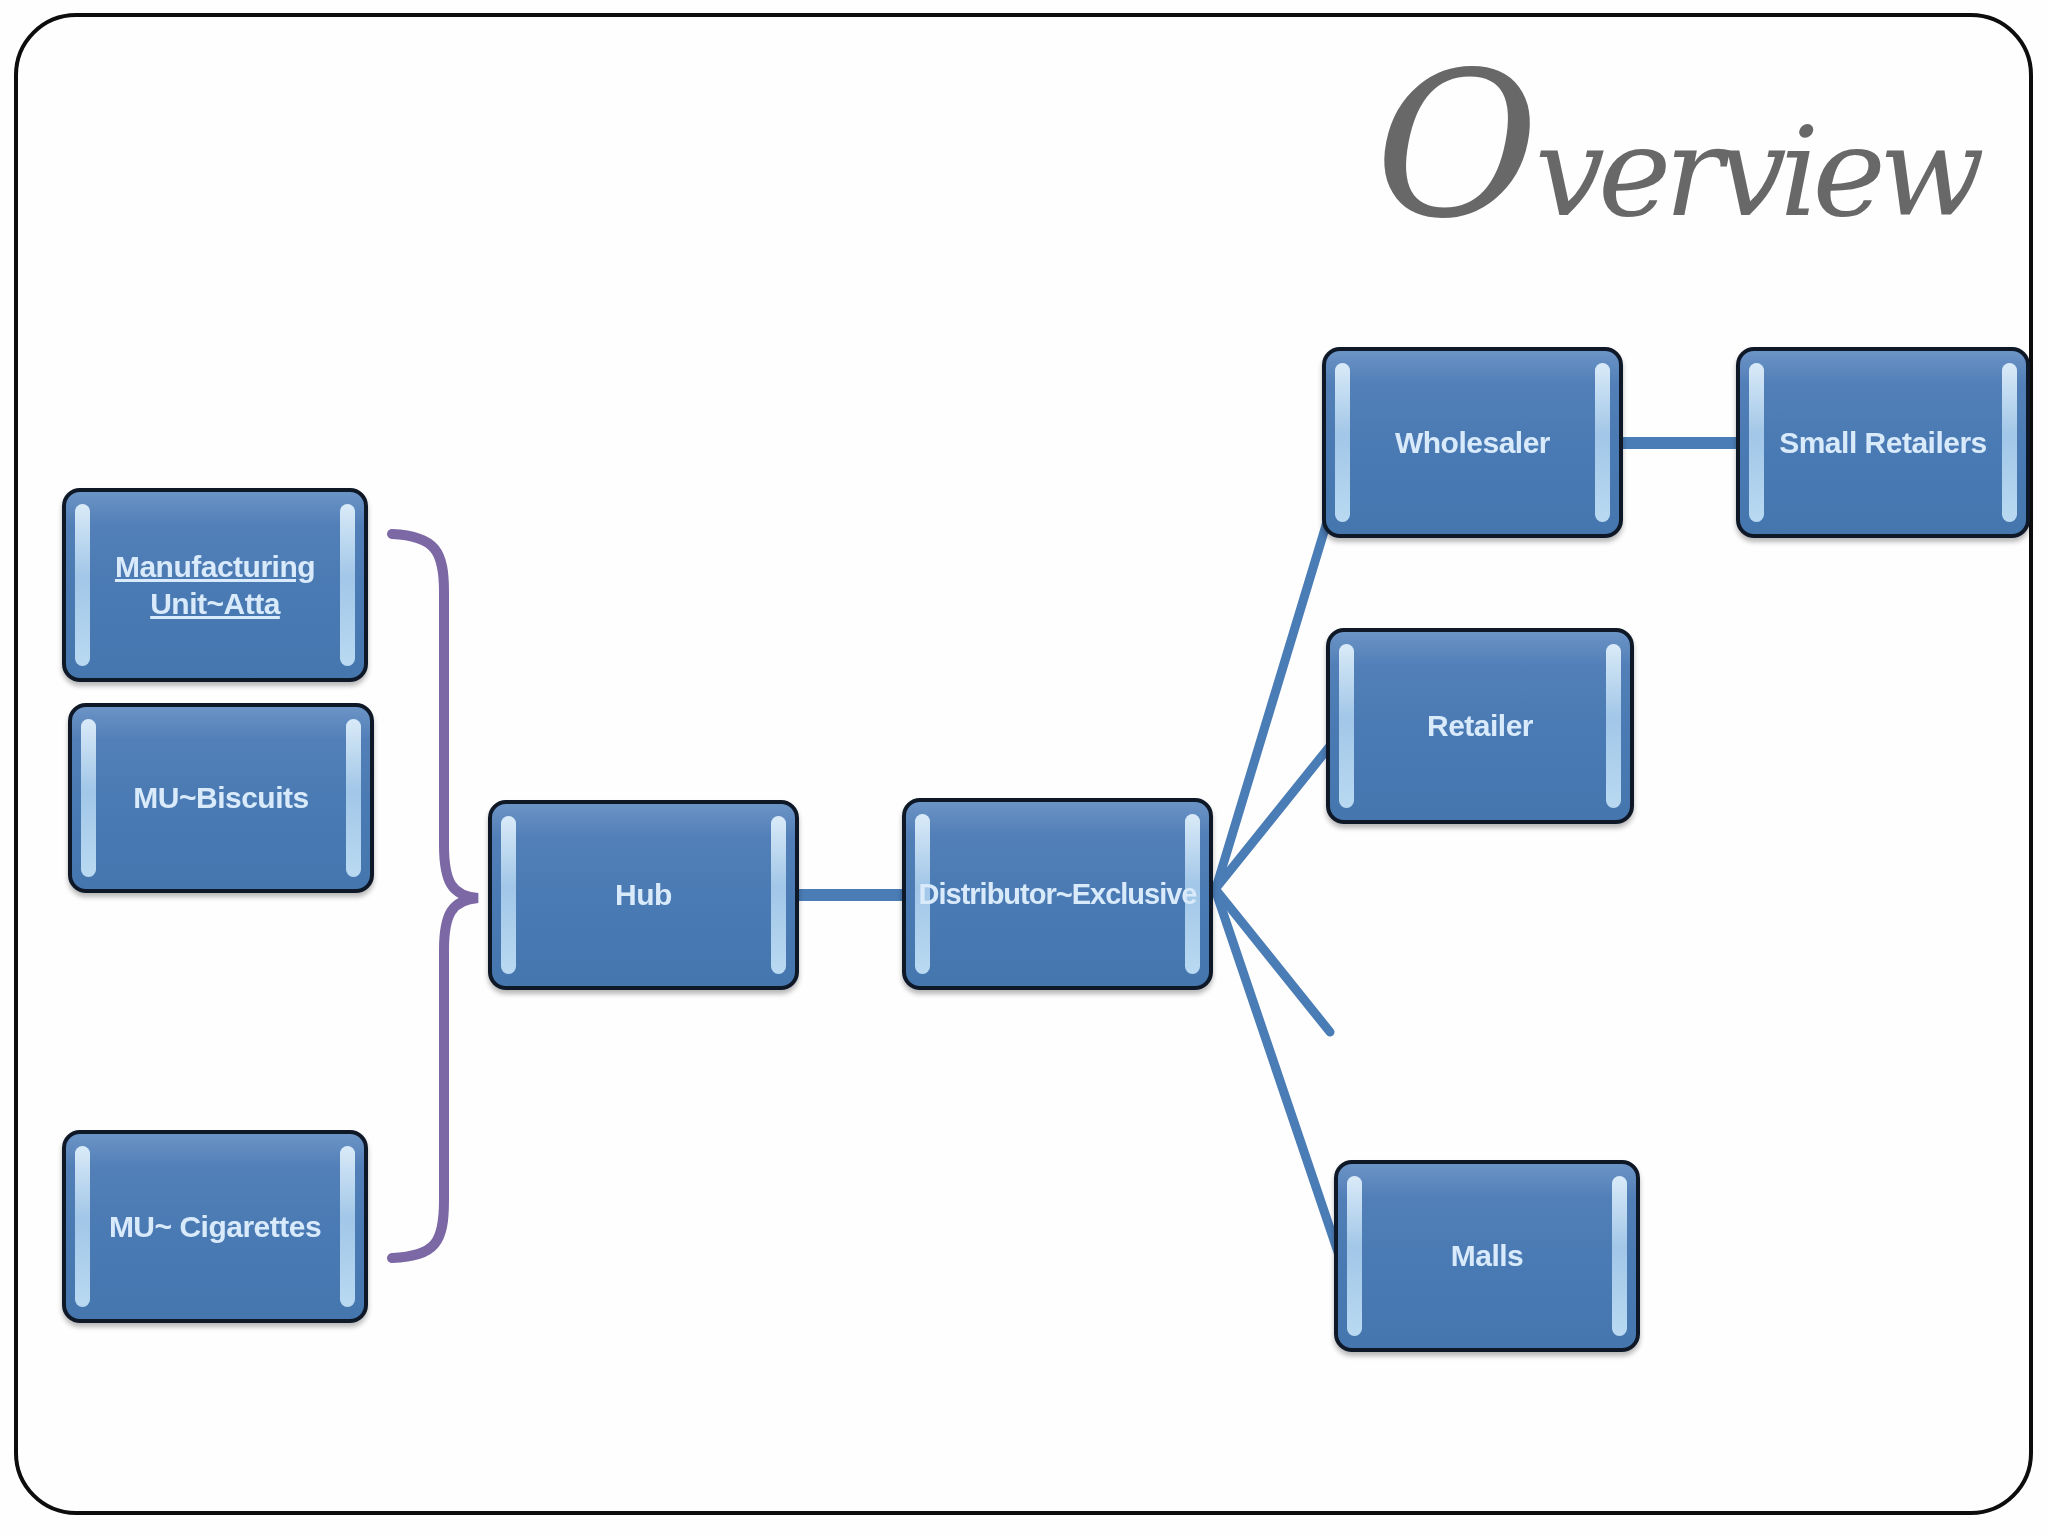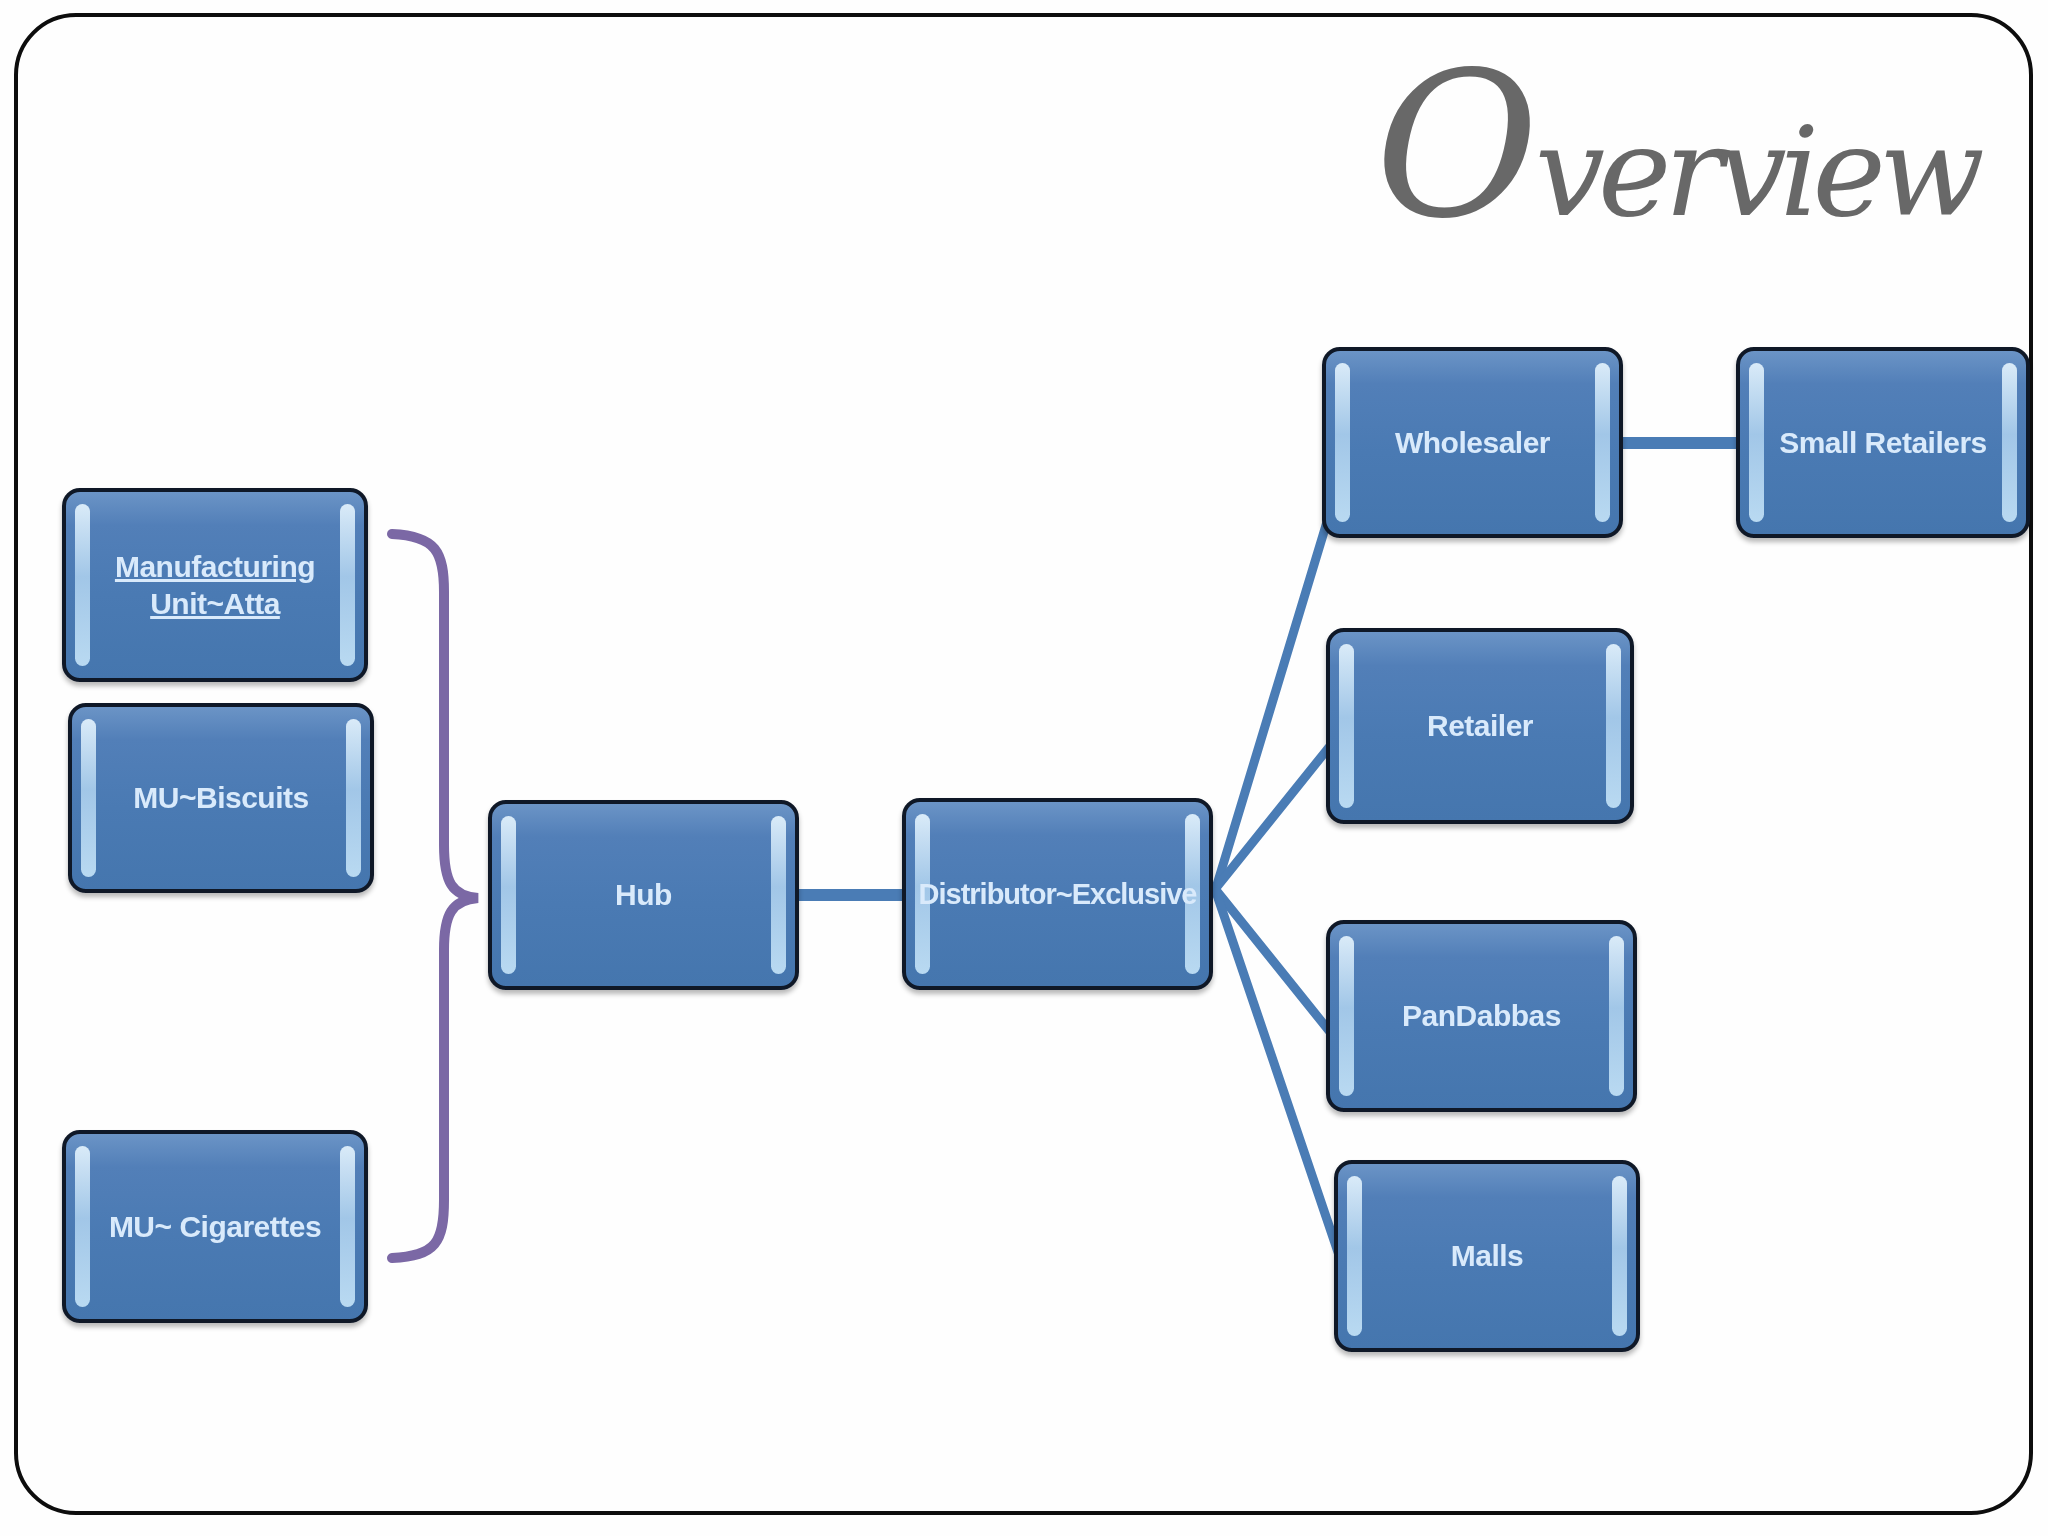--- a/index.html
+++ b/index.html
@@ -91,20 +91,17 @@
   </div>
   <div class="node n-wholesaler">
     <span class="lbl">Wholesaler</span>
   </div>
   <div class="node n-small-retailers">
     <span class="lbl">Small Retailers</span>
   </div>
   <div class="node n-retailer">
     <span class="lbl">Retailer</span>
   </div>
-  <div class="node n-pandabbas">
-    <span class="lbl">PanDabbas</span>
-  </div>
   <div class="node n-malls">
     <span class="lbl">Malls</span>
   </div>
 
 </div>
 
 </body></html>

